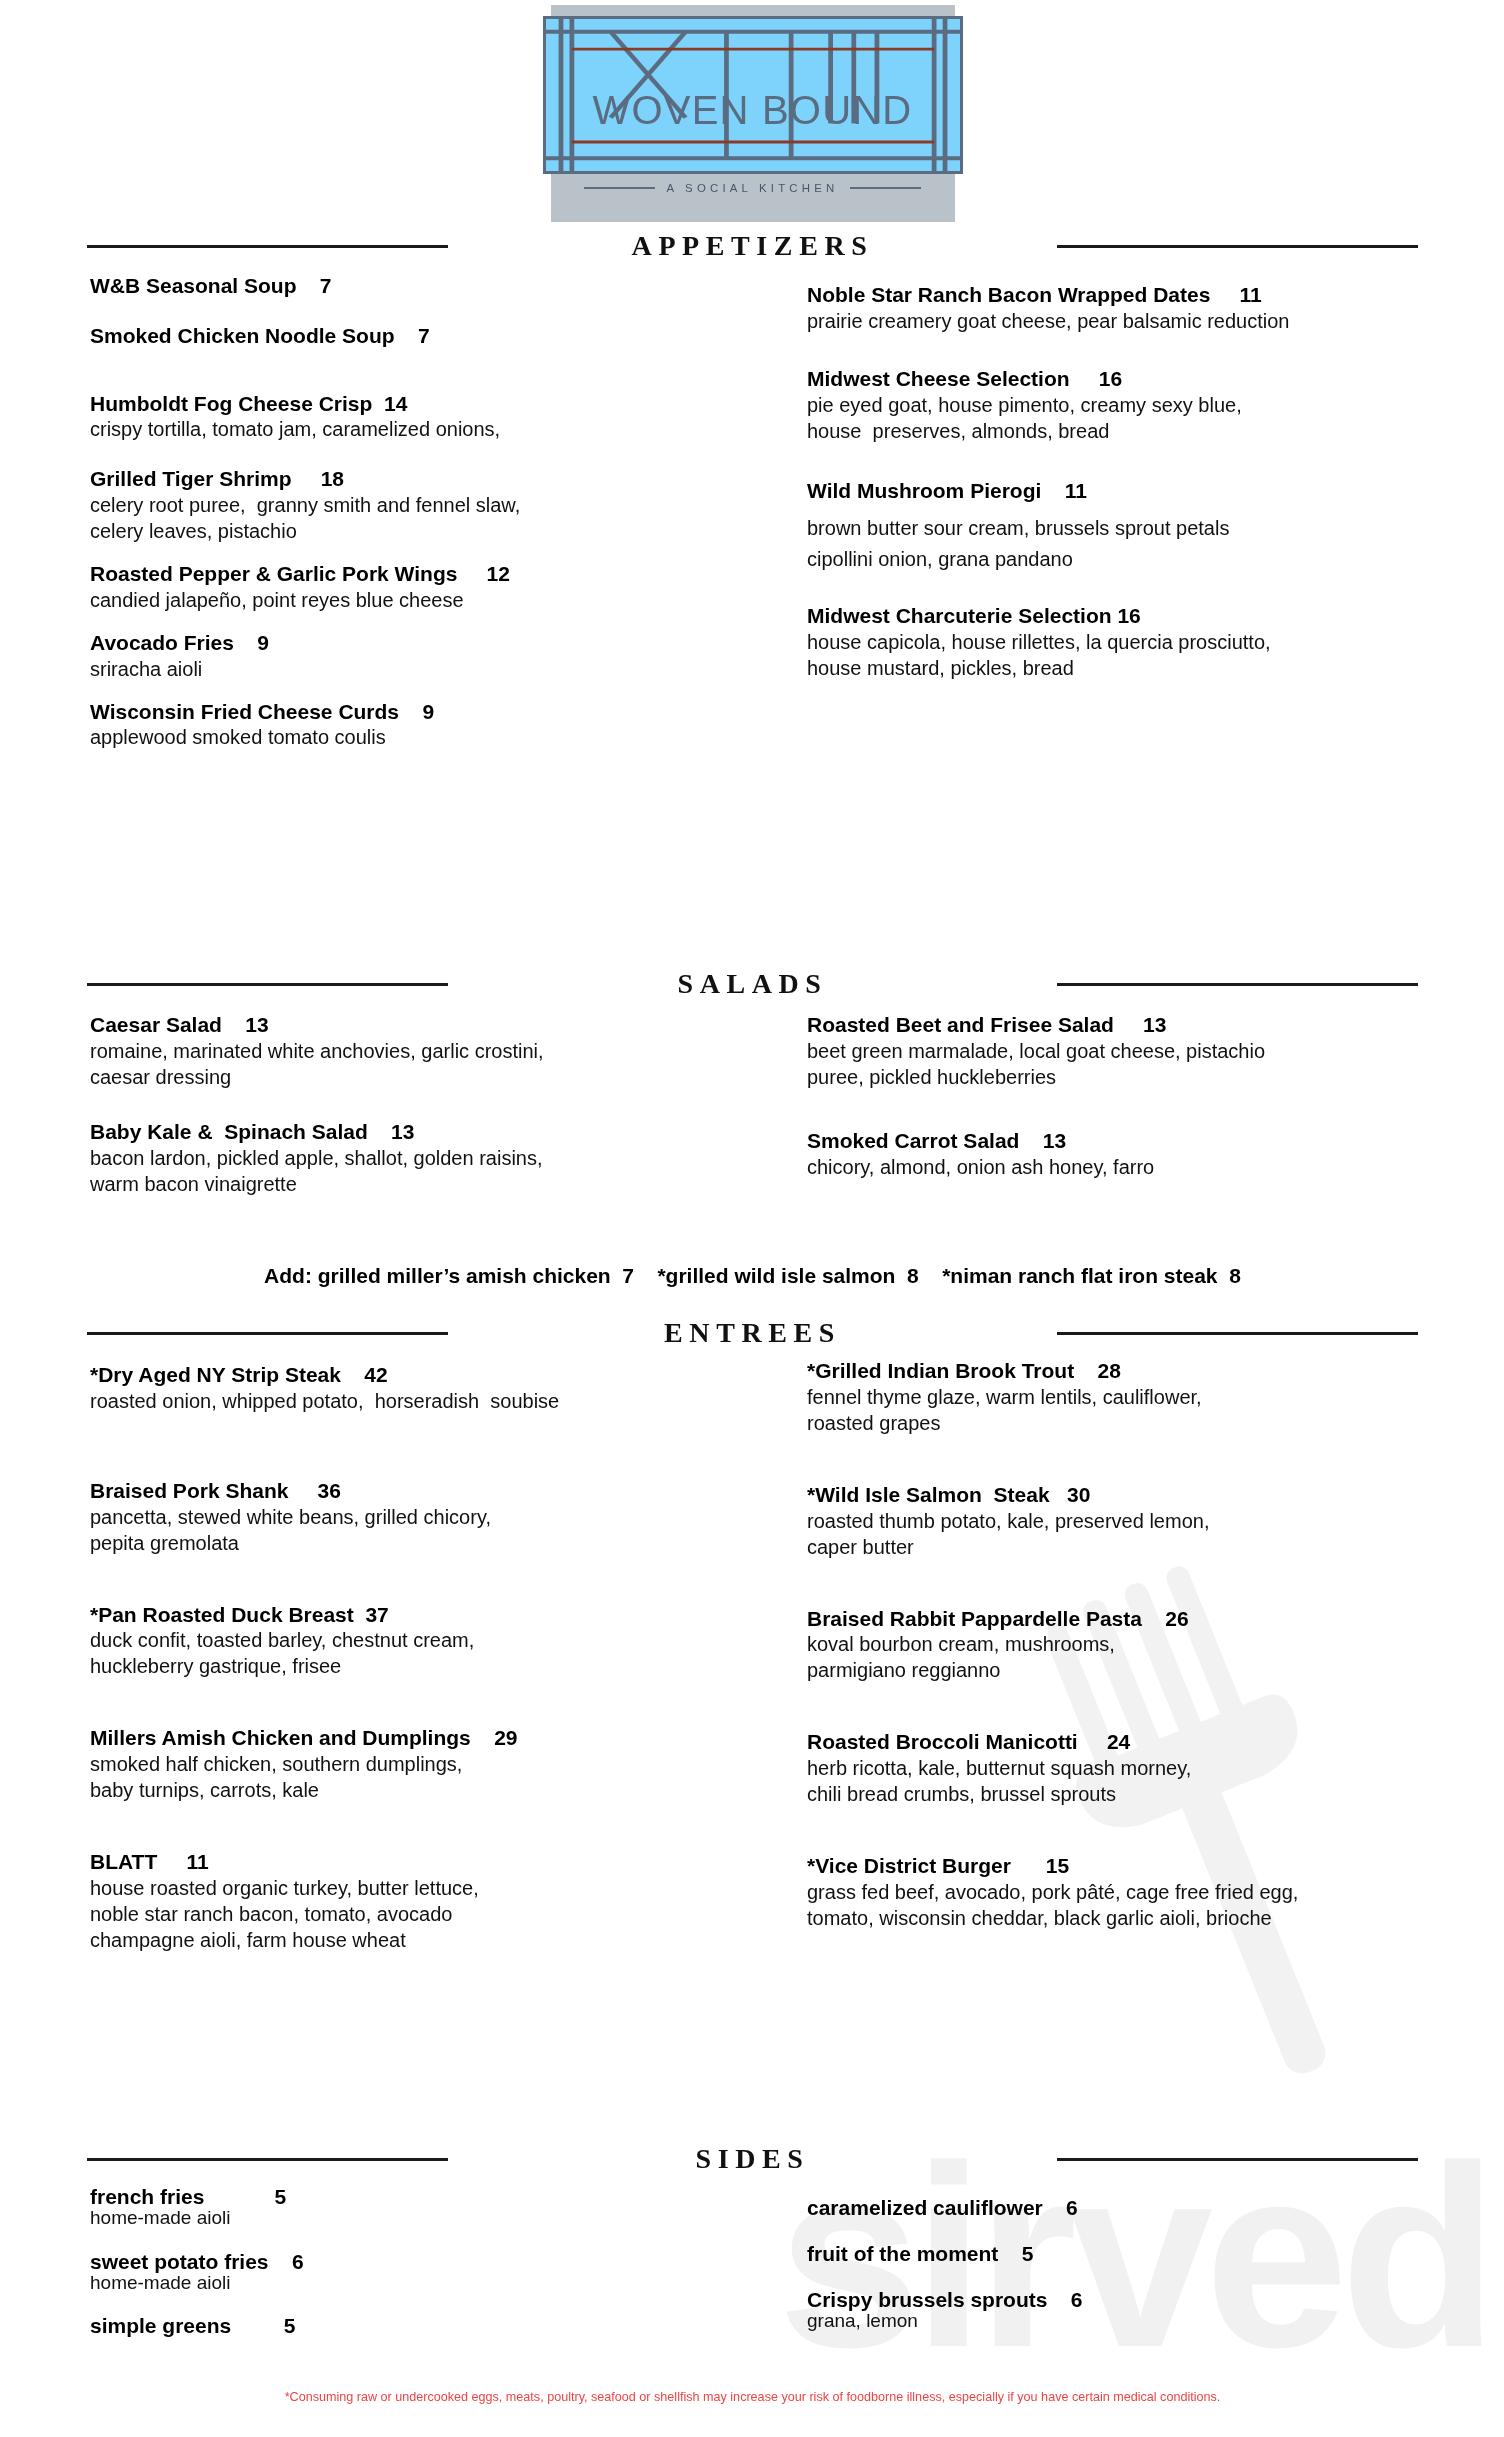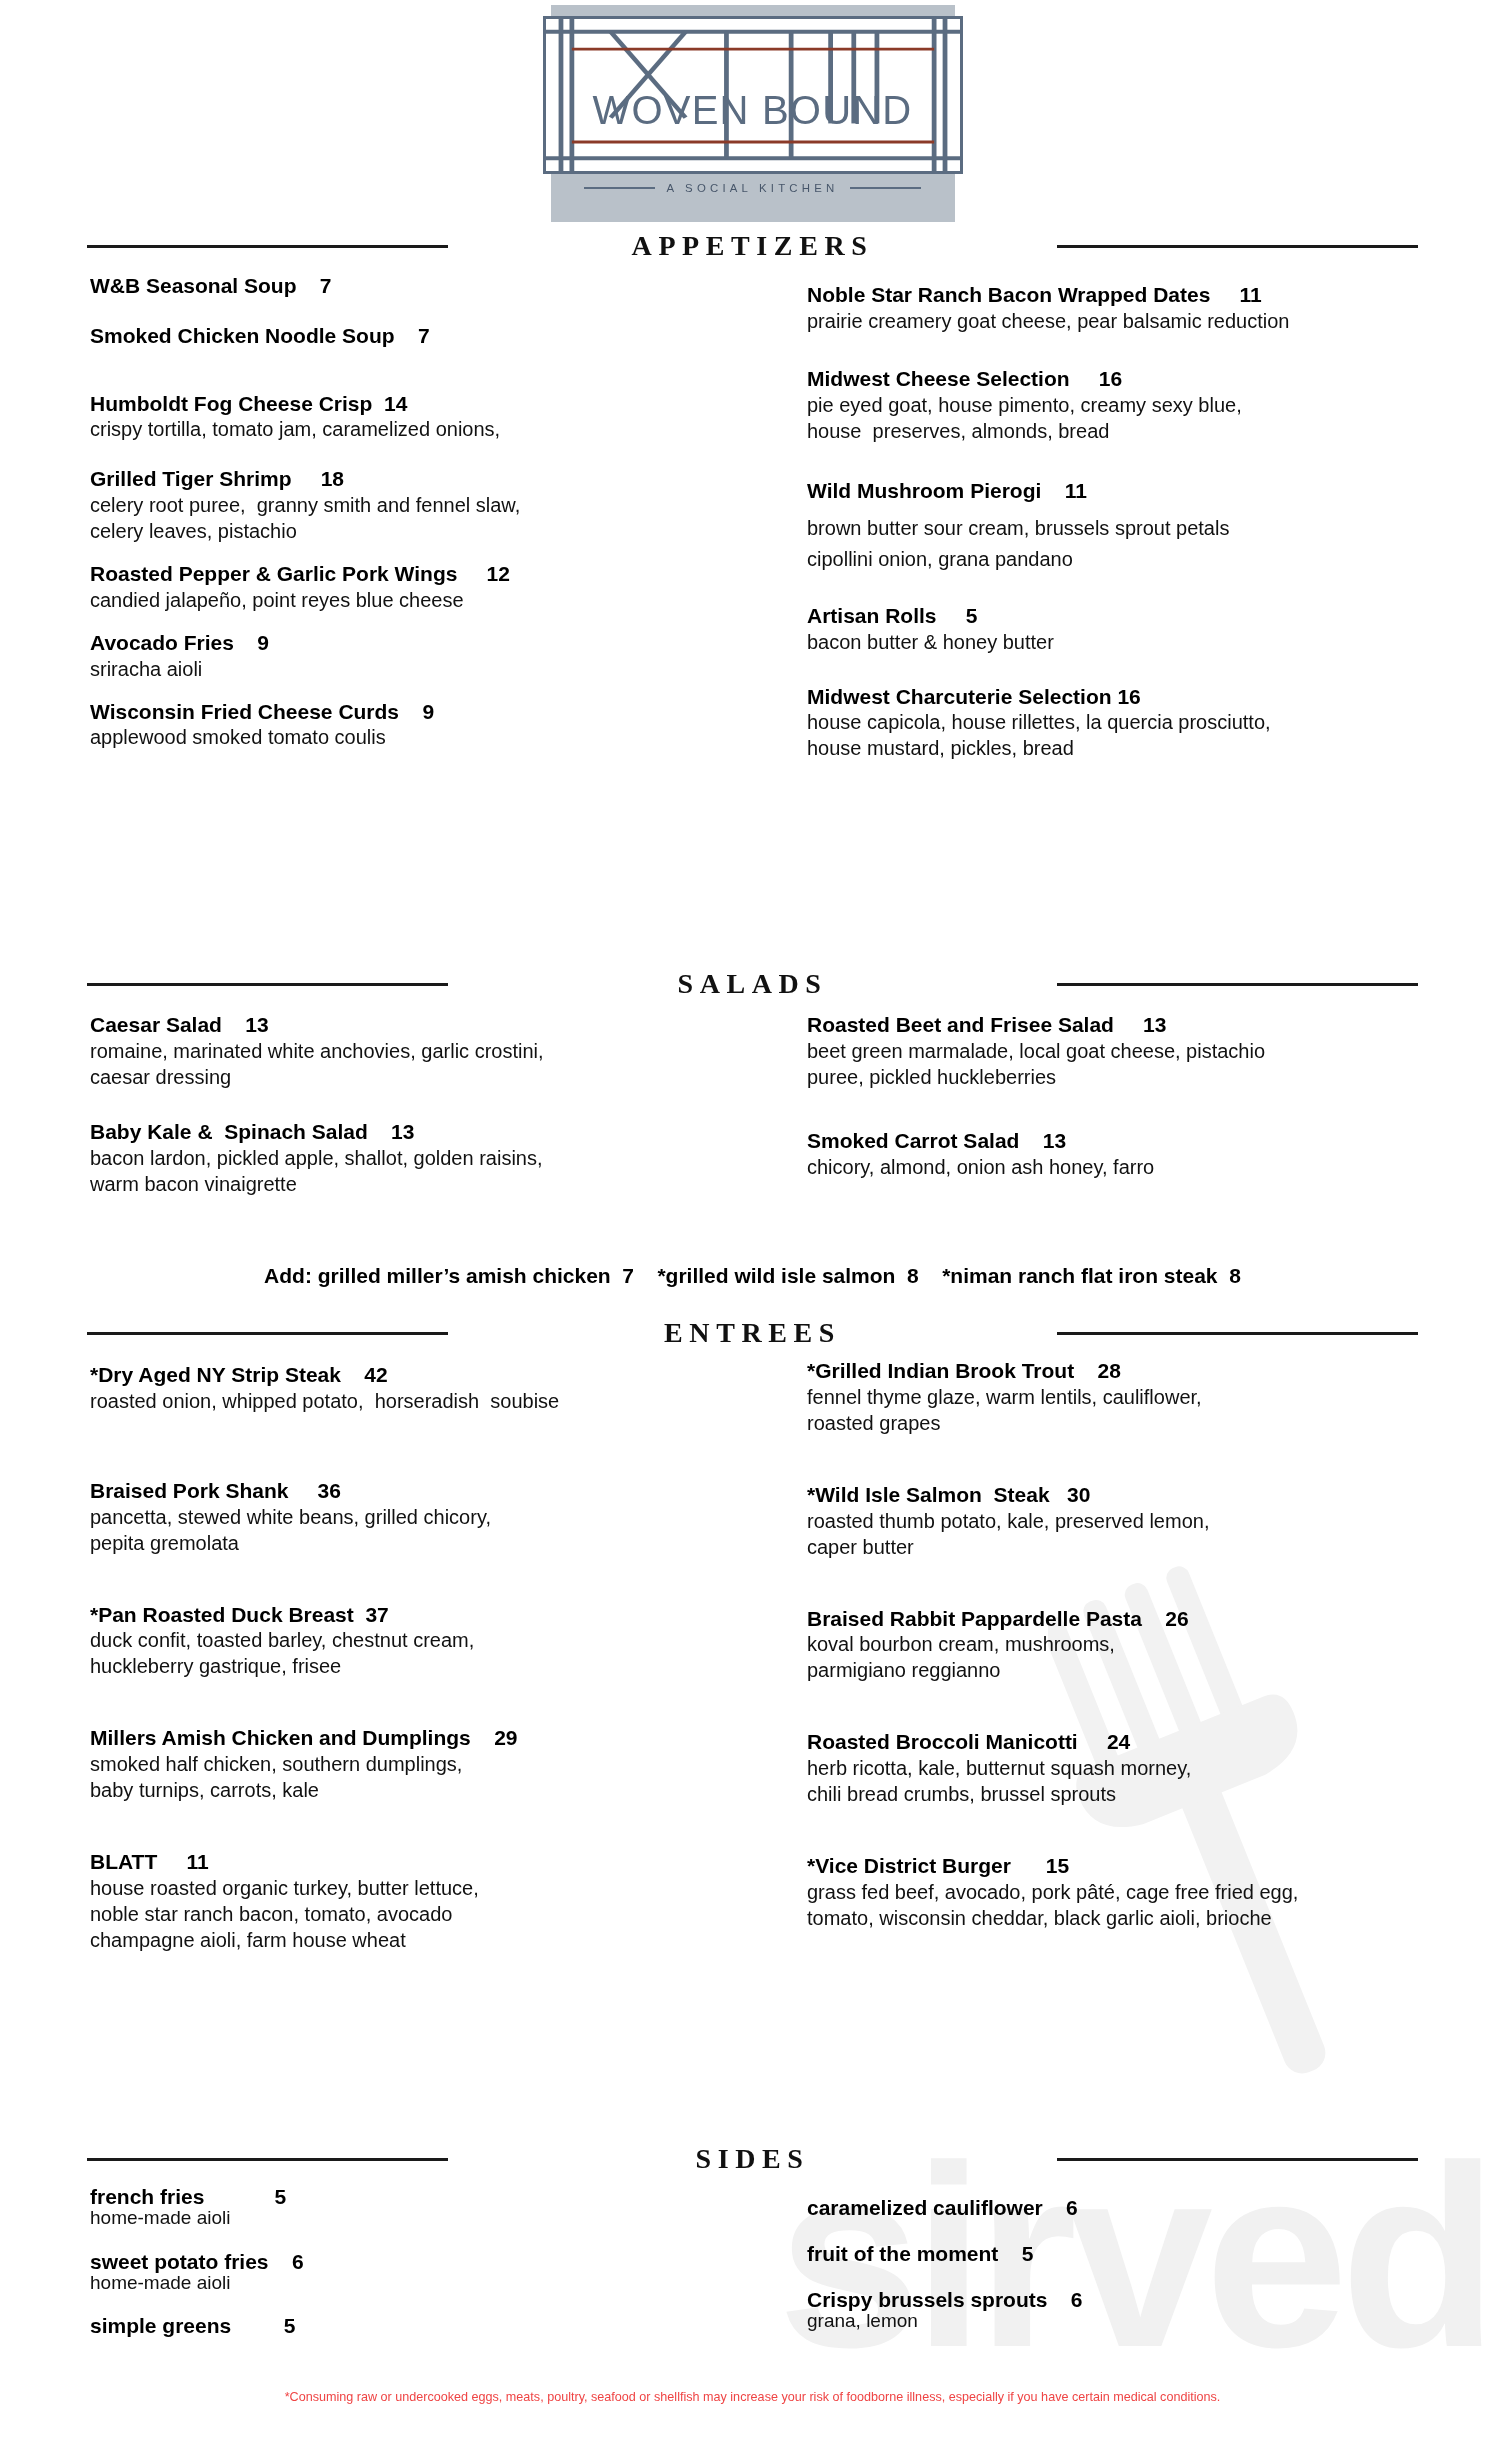--- a/index.html
+++ b/index.html
@@ -23,21 +23,21 @@
 
   
   .logo-wrap{
     position:absolute;left:0;right:0;top:4.8px;display:flex;justify-content:center;z-index:3;
   }
   .logo-box{
     width:404px;height:217px;background:#b9c1c9;display:flex;flex-direction:column;
     align-items:center;justify-content:flex-start;padding-top:10.8px;box-sizing:border-box;
   }
   .logo-plate{
-    position:relative;width:420px;height:158px;background:#ffffff;
+    position:relative;width:420px;height:158px;background:#7dd3fc;
     border:3.6px solid #5b6c81;box-sizing:border-box;
   }
   .logo-plate svg{position:absolute;inset:0;width:100%;height:100%;}
   .logo-word{
     position:absolute;left:0;right:0;top:71px;text-align:center;
     font-family:"Liberation Sans", sans-serif;font-size:40px;font-weight:400;
     letter-spacing:1.2px;color:#5b6c81;line-height:1;
   }
   .logo-tag{
     margin-top:8.4px;display:flex;align-items:center;gap:12px;width:337px;justify-content:center;
@@ -200,26 +200,20 @@
       <div>house  preserves, almonds, bread</div>
     </div>
   </div>
   <div class="item" style="margin-bottom:29px">
     <div class="nm" style="margin-bottom:9.6px">Wild Mushroom Pierogi    11</div>
     <div class="ds" style="line-height:1.55">
       <div>brown butter sour cream, brussels sprout petals</div>
       <div>cipollini onion, grana pandano</div>
     </div>
   </div>
-  <div class="item" style="margin-bottom:30px">
-    <div class="nm">Artisan Rolls     5</div>
-    <div class="ds">
-      <div>bacon butter &amp; honey butter</div>
-    </div>
-  </div>
   <div class="item">
     <div class="nm">Midwest Charcuterie Selection 16</div>
     <div class="ds">
       <div>house capicola, house rillettes, la quercia prosciutto,</div>
       <div>house mustard, pickles, bread</div>
     </div>
   </div>
 </div>
 
 <div class="section-head" style="top:968px">

